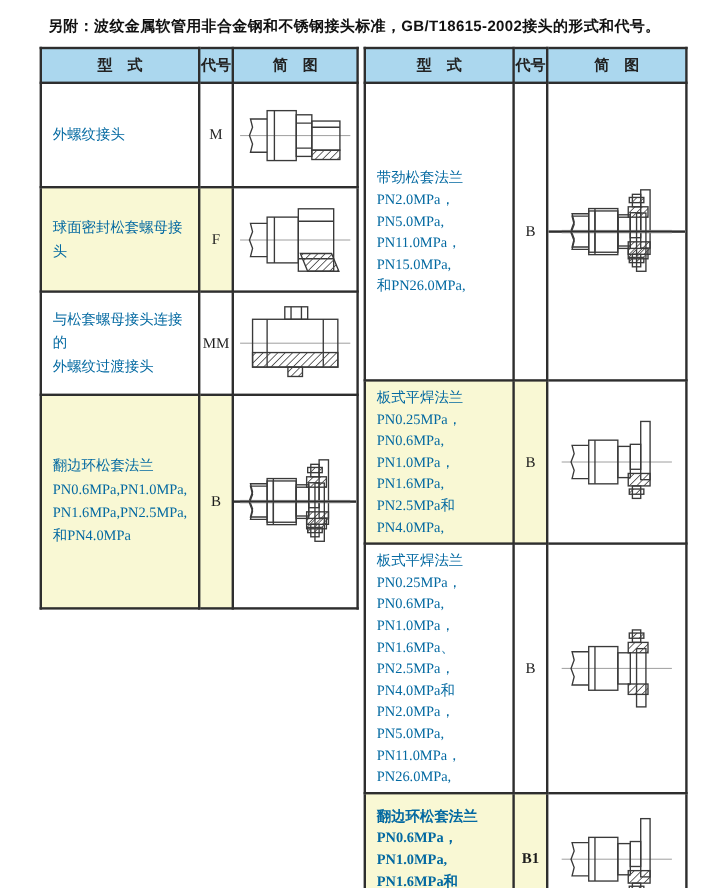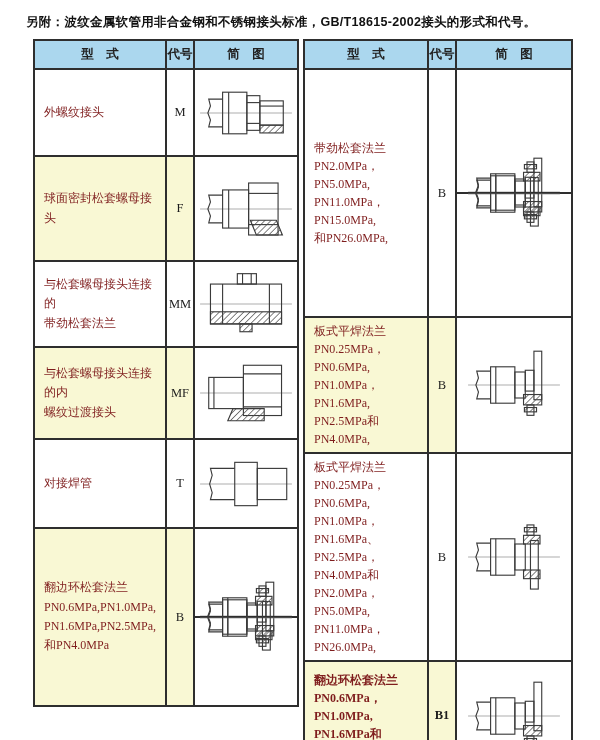--- a/index.html
+++ b/index.html
@@ -5,21 +5,21 @@
   html,body{margin:0;padding:0;}
   body{
     width:600px;height:740px;
     background:#ffffff;
     font-family:"Liberation Serif", serif;
     color:#1c1c1c;
     overflow:hidden;
   }
   .page{position:relative;width:600px;height:740px;}
   .title{
-    position:absolute;left:26px;top:14px;
+    position:absolute;left:40px;top:14px;
     font-family:"Liberation Sans", sans-serif;
     font-weight:bold;font-size:12.5px;letter-spacing:.3px;
     color:#111;white-space:nowrap;
   }
   .tables{
     position:absolute;left:33px;top:39px;
     display:flex;gap:4px;align-items:flex-start;
   }
   table.ftable{
     border-collapse:collapse;table-layout:fixed;
@@ -34,21 +34,21 @@
     border-bottom-width:2.5px !important;
     text-align:center;vertical-align:middle;
     padding:0;
   }
   tr.head{height:29px;}
   td{vertical-align:middle;padding:0;}
   td.type{
     font-size:12px;line-height:1.62;
     padding:4px 6px 4px 9px;
     white-space:pre-line;
-    color:#7f1d1d;
+    color:#0369a1;
   }
   .t1 td.type{line-height:1.5;}
   td.code{
     text-align:center;font-size:12.5px;color:#1d1d1d;
   }
   tr.hl td.type, tr.hl td.code{background:var(--highlight-bg,#f9f8d4);}
   td.diag-cell{padding:0;}
   .diag-wrap{display:flex;flex-direction:column;width:100%;height:100%;}
   .diag{
     flex:1 1 0;display:flex;align-items:center;justify-content:center;
@@ -97,21 +97,21 @@
                       <line x1="56" y1="57" x2="71" y2="57"></line>
                       <rect x="71" y="31" width="27" height="28"></rect>
                       <line x1="71" y1="37" x2="98" y2="37"></line>
                       <rect x="71" y="59" width="27" height="9" fill="url(#hp0)"></rect>
                     </g>
                   </svg>
                 </div>
               </div>
             </td>
           </tr>
-          <tr class="hl" style="height: 105px;">
+          <tr class="hl" style="height: 87px;">
             <td class="type">球面密封松套螺母接头</td>
             <td class="code">F</td>
             <td class="diag-cell">
               <div class="diag-wrap">
                 <div class="diag">
                   <svg viewBox="0 0 110 90" xmlns="http://www.w3.org/2000/svg">
                     <defs>
                       <pattern id="hp1" width="5" height="5" patternUnits="userSpaceOnUse" patternTransform="rotate(45)">
                         <line x1="0" y1="0" x2="0" y2="5" stroke="#4a4a4a" stroke-width="1.6"></line>
                       </pattern>
@@ -126,91 +126,41 @@
                       <line x1="58" y1="63" x2="92" y2="63"></line>
                       <path d="M60 58 L90 58 L97 75 L67 75 Z" fill="url(#hp1)"></path>
                     </g>
                   </svg>
                 </div>
               </div>
             </td>
           </tr>
           <tr style="height: 86px;">
             <td class="type">与松套螺母接头连接的
-带劲松套法兰</td>
+外螺纹过渡接头</td>
             <td class="code">MM</td>
             <td class="diag-cell">
               <div class="diag-wrap">
                 <div class="diag">
                   <svg viewBox="0 0 110 90" xmlns="http://www.w3.org/2000/svg">
                     <defs>
                       <pattern id="hp2" width="5" height="5" patternUnits="userSpaceOnUse" patternTransform="rotate(45)">
                         <line x1="0" y1="0" x2="0" y2="5" stroke="#4a4a4a" stroke-width="1.6"></line>
                       </pattern>
                     </defs>
                     <line x1="2" y1="45" x2="108" y2="45" stroke="#8a8a8a" stroke-width="0.8"></line>
                     <g stroke="#3a3a3a" stroke-width="1.3" fill="none">
                       <rect x="14" y="22" width="82" height="46"></rect>
                       <line x1="28" y1="22" x2="28" y2="68"></line>
                       <line x1="82" y1="22" x2="82" y2="68"></line>
                       <rect x="45" y="10" width="22" height="12"></rect>
                       <line x1="51" y1="10" x2="51" y2="22"></line>
                       <line x1="61" y1="10" x2="61" y2="22"></line>
                       <rect x="14" y="54" width="82" height="14" fill="url(#hp2)"></rect>
                       <rect x="48" y="68" width="14" height="9" fill="url(#hp2)"></rect>
-                    </g>
-                  </svg>
-                </div>
-              </div>
-            </td>
-          </tr>
-          <tr class="hl" style="height: 92px;">
-            <td class="type">与松套螺母接头连接的内
-螺纹过渡接头</td>
-            <td class="code">MF</td>
-            <td class="diag-cell">
-              <div class="diag-wrap">
-                <div class="diag">
-                  <svg viewBox="0 0 110 90" xmlns="http://www.w3.org/2000/svg">
-                    <defs>
-                      <pattern id="hp3" width="5" height="5" patternUnits="userSpaceOnUse" patternTransform="rotate(45)">
-                        <line x1="0" y1="0" x2="0" y2="5" stroke="#4a4a4a" stroke-width="1.6"></line>
-                      </pattern>
-                    </defs>
-                    <line x1="2" y1="45" x2="108" y2="45" stroke="#8a8a8a" stroke-width="0.8"></line>
-                    <g stroke="#3a3a3a" stroke-width="1.3" fill="none">
-                      <rect x="12" y="27" width="40" height="36"></rect>
-                      <line x1="18" y1="27" x2="18" y2="63"></line>
-                      <rect x="52" y="13" width="44" height="58"></rect>
-                      <line x1="52" y1="23" x2="96" y2="23"></line>
-                      <line x1="52" y1="61" x2="96" y2="61"></line>
-                      <path d="M40 63 L76 63 L76 77 L34 77 Z" fill="url(#hp3)"></path>
-                    </g>
-                  </svg>
-                </div>
-              </div>
-            </td>
-          </tr>
-          <tr style="height: 89px;">
-            <td class="type">对接焊管</td>
-            <td class="code">T</td>
-            <td class="diag-cell">
-              <div class="diag-wrap">
-                <div class="diag">
-                  <svg viewBox="0 0 110 90" xmlns="http://www.w3.org/2000/svg">
-                    <defs>
-                      <pattern id="hp4" width="5" height="5" patternUnits="userSpaceOnUse" patternTransform="rotate(45)">
-                        <line x1="0" y1="0" x2="0" y2="5" stroke="#4a4a4a" stroke-width="1.6"></line>
-                      </pattern>
-                    </defs>
-                    <line x1="2" y1="45" x2="108" y2="45" stroke="#8a8a8a" stroke-width="0.8"></line>
-                    <g stroke="#3a3a3a" stroke-width="1.3" fill="none">
-                      <path d="M42 27 H14 L16 35 L13 45 L16 55 L14 63 H42"></path>
-                      <rect x="42" y="20" width="26" height="50"></rect>
-                      <rect x="68" y="27" width="34" height="36"></rect>
                     </g>
                   </svg>
                 </div>
               </div>
             </td>
           </tr>
           <tr class="hl" style="height: 178px;">
             <td class="type">翻边环松套法兰
 PN0.6MPa,PN1.0MPa,
 PN1.6MPa,PN2.5MPa,

